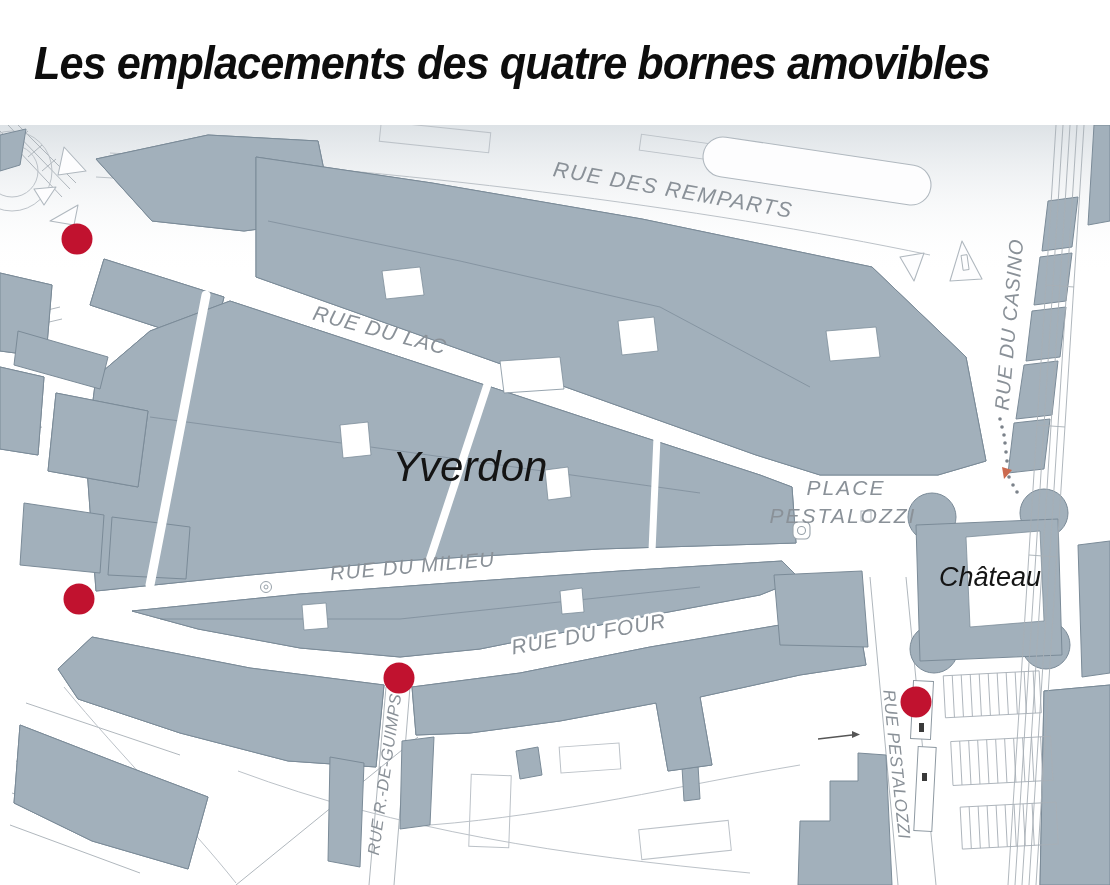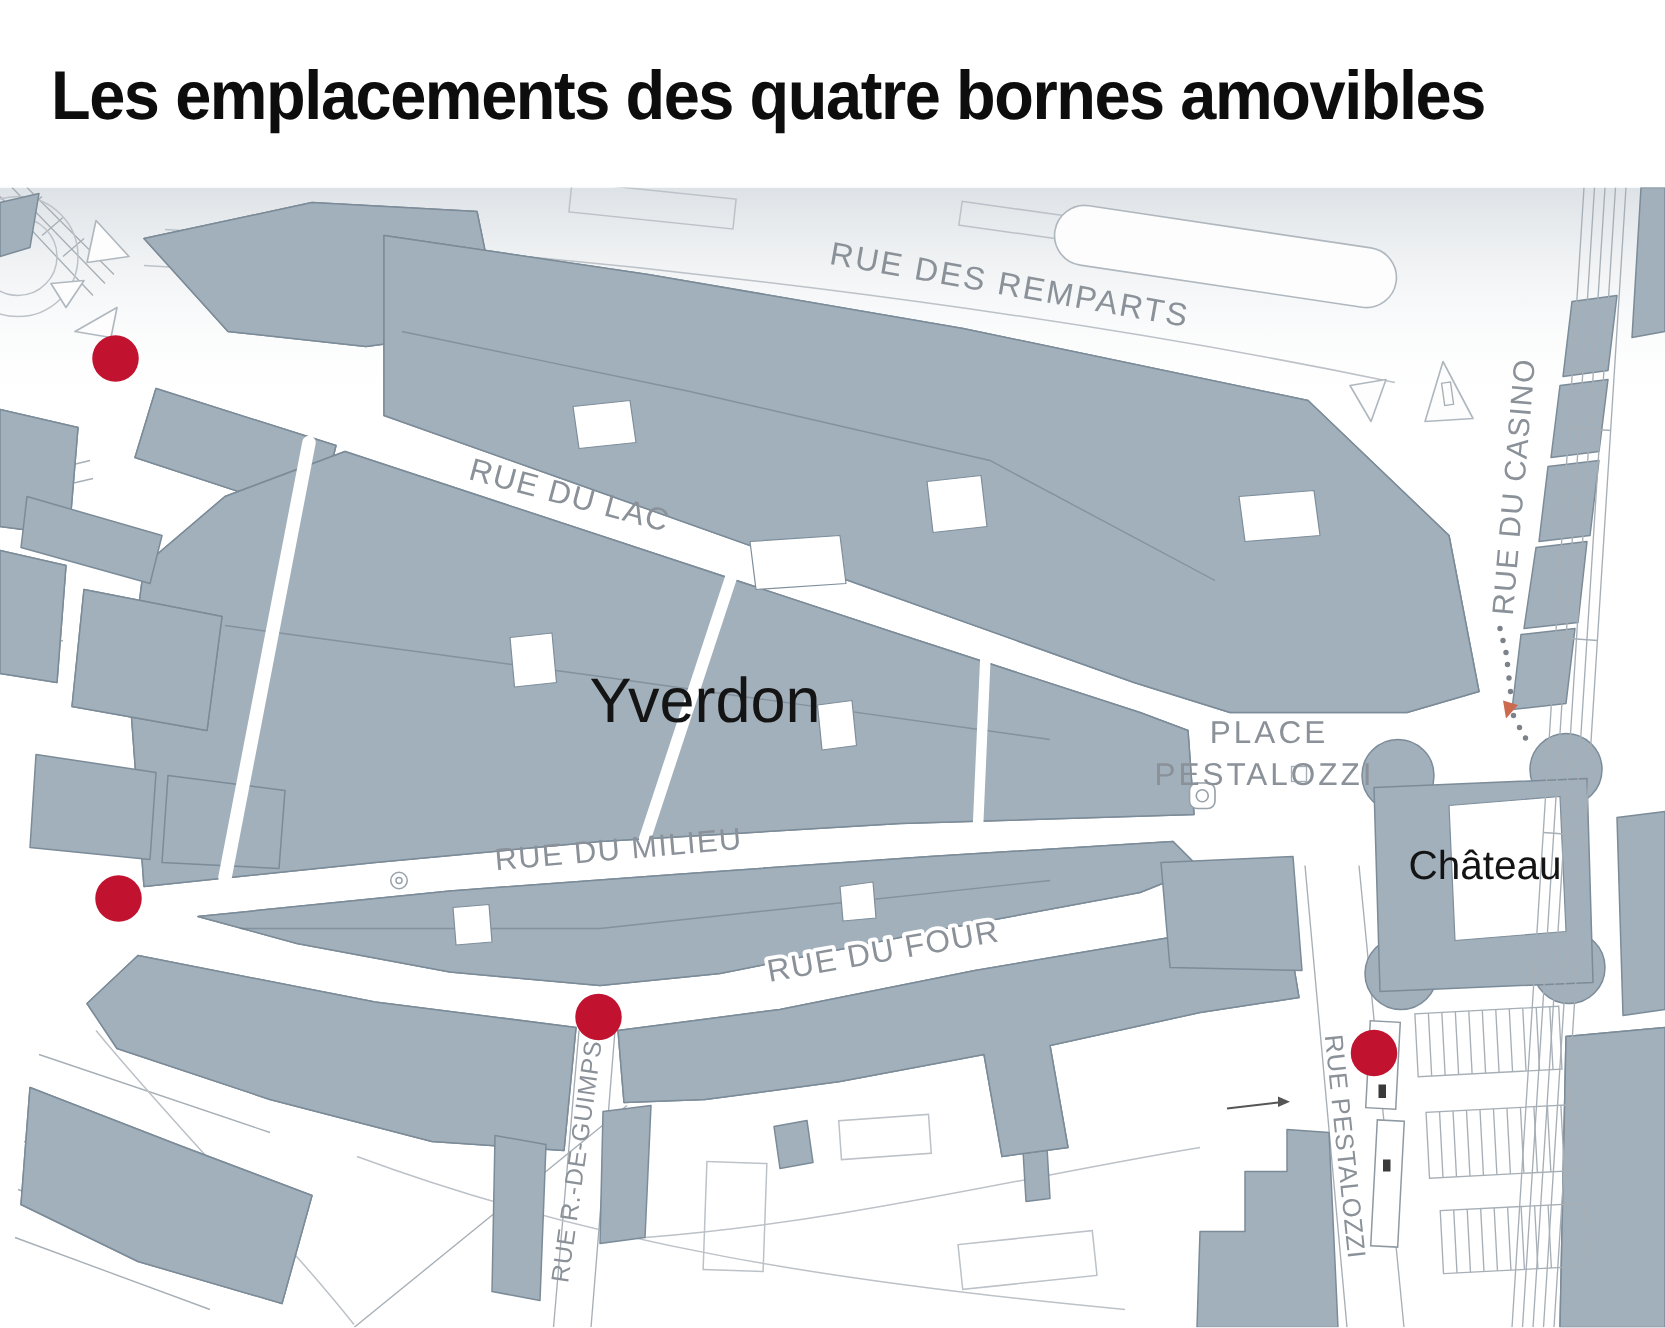--- a/index.html
+++ b/index.html
@@ -1,17 +1,17 @@
 <!DOCTYPE html>
 <html><head>
 <meta charset="utf-8">
 <style>
   html,body{margin:0;padding:0;background:#fff;}
   .page{position:relative;width:1110px;height:885px;background:#fff;overflow:hidden;
-        font-family:"Liberation Sans",sans-serif;}
+        font-family:"Liberation Sans",sans-serif;font-style:italic;}
   .title{position:absolute;left:34px;top:36px;font-size:46px;font-weight:bold;
          letter-spacing:-1px;color:#0d0d0d;white-space:nowrap;
          transform:scaleX(.94);transform-origin:left center;}
   .map{position:absolute;left:0;top:125px;width:1110px;height:760px;}
   .bld{fill:#a2b0bb;stroke:#7b8b98;stroke-width:1;stroke-linejoin:round;}
   .patA{fill:url(#pA);stroke:none;} .patB{fill:url(#pB);stroke:none;}
   .patC{fill:url(#pC);stroke:none;} .patD{fill:url(#pD);stroke:none;}
   .cw{fill:#ffffff;stroke:#7e8e9b;stroke-width:.8;stroke-linejoin:round;}
   .lane{stroke:#ffffff;fill:none;stroke-linecap:round;}
   .dv{stroke:rgba(100,116,130,.5);stroke-width:.9;fill:none;}

